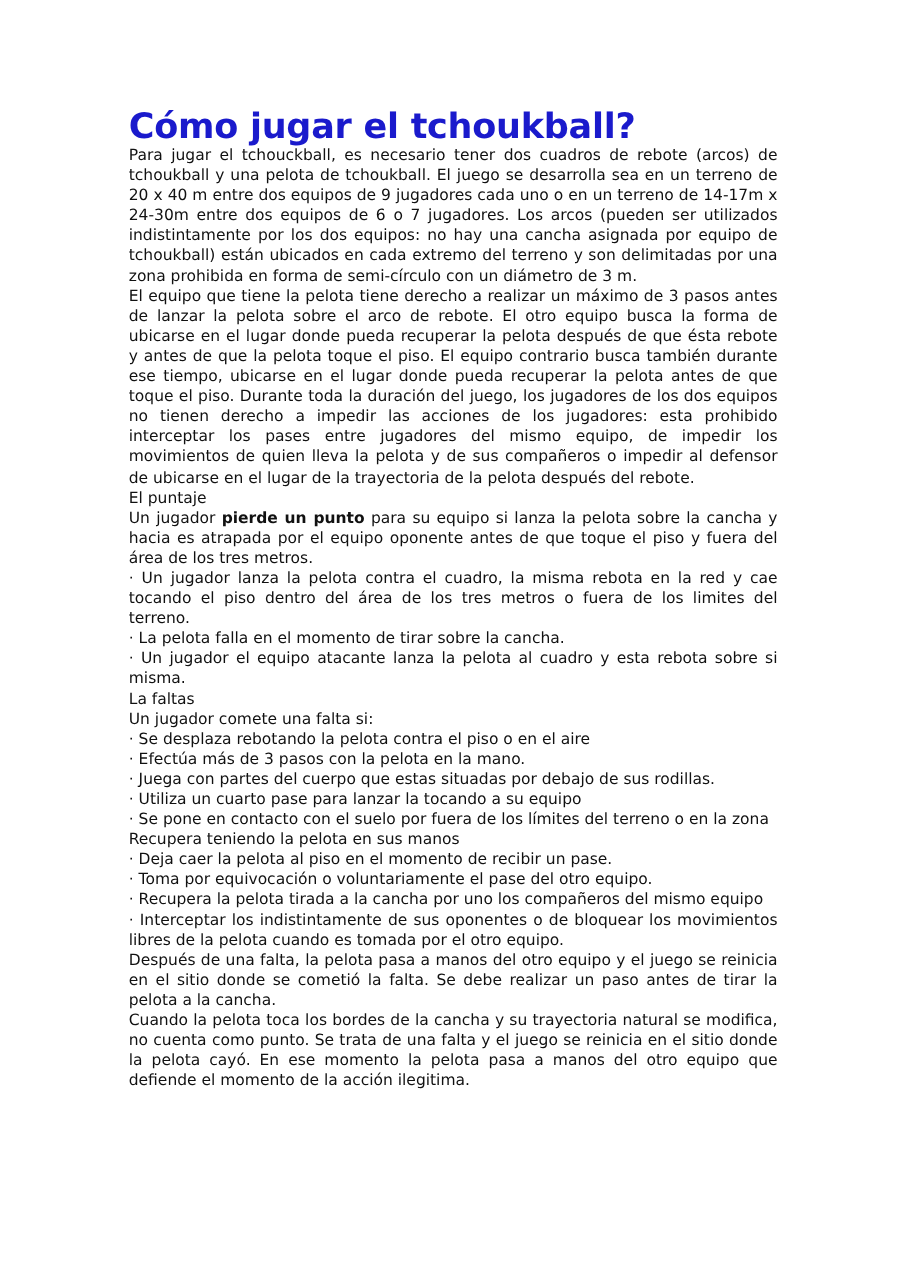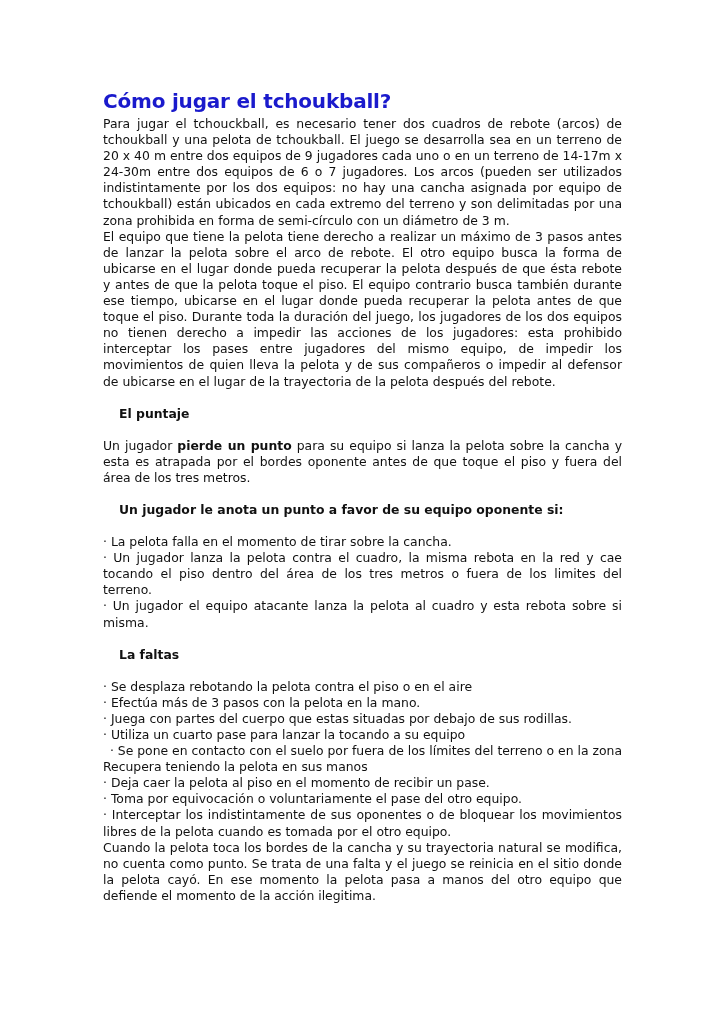--- a/index.html
+++ b/index.html
@@ -19,61 +19,63 @@
     top: 86px;
     width: 519px;
     font-family: "DejaVu Sans", sans-serif;
     font-size: 12.4px;
     line-height: 16.1px;
     color: #111111;
   }
   .title {
     font-family: "DejaVu Sans", sans-serif;
     font-weight: bold;
-    font-size: 20px;
+    font-size: 28px;
     line-height: 30px;
     color: #1a1acc;
     margin: 0;
     letter-spacing: -0.2px;
   }
   p {
     margin: 0;
     text-align: justify;
   }
   .heading {
-    font-weight: bold;
-    margin: 16px;
+    font-weight: normal;
+    margin: 0;
   }
   .bullet {
     margin: 0;
     text-align: justify;
   }
   b { font-weight: bold; }
 </style>
 </head>
 <body>
 
 <div class="page">
   <h1 class="title">Cómo jugar el tchoukball?</h1>
 
   <p>Para jugar el tchouckball, es necesario tener dos cuadros de rebote (arcos) de tchoukball y una pelota de tchoukball. El juego se desarrolla sea en un terreno de 20 x 40 m entre dos equipos de 9 jugadores cada uno o en un terreno de 14-17m x 24-30m entre dos equipos de 6 o 7 jugadores. Los arcos (pueden ser utilizados indistintamente por los dos equipos: no hay una cancha asignada por equipo de tchoukball) están ubicados en cada extremo del terreno y son delimitadas por una zona prohibida en forma de semi-círculo con un diámetro de 3 m.</p>
   <p>El equipo que tiene la pelota tiene derecho a realizar un máximo de 3 pasos antes de lanzar la pelota sobre el arco de rebote. El otro equipo busca la forma de ubicarse en el lugar donde pueda recuperar la pelota después de que ésta rebote y antes de que la pelota toque el piso. El equipo contrario busca también durante ese tiempo, ubicarse en el lugar donde pueda recuperar la pelota antes de que toque el piso. Durante toda la duración del juego, los jugadores de los dos equipos no tienen derecho a impedir las acciones de los jugadores: esta prohibido interceptar los pases entre jugadores del mismo equipo, de impedir los movimientos de quien lleva la pelota y de sus compañeros o impedir al defensor de ubicarse en el lugar de la trayectoria de la pelota después del rebote.</p>
 
   <div class="heading">El puntaje</div>
-  <p><span>Un jugador </span><b>pierde un punto</b><span> para su equipo si lanza la pelota sobre la cancha y esta es atrapada por el bordes oponente antes de que toque el piso y fuera del área de los tres metros.</span></p>
-  <div class="heading">Un jugador le anota un punto a favor de su equipo oponente si:</div>
+  <p><span>Un jugador </span><b>pierde un punto</b><span> para su equipo si lanza la pelota sobre la cancha y hacia es atrapada por el equipo oponente antes de que toque el piso y fuera del área de los tres metros.</span></p>
+  <p class="bullet">· Un jugador lanza la pelota contra el cuadro, la misma rebota en la red y cae tocando el piso dentro del área de los tres metros o fuera de los limites del terreno.</p>
   <p class="bullet">· La pelota falla en el momento de tirar sobre la cancha.</p>
-  <p class="bullet">· Un jugador lanza la pelota contra el cuadro, la misma rebota en la red y cae tocando el piso dentro del área de los tres metros o fuera de los limites del terreno.</p>
   <p class="bullet">· Un jugador el equipo atacante lanza la pelota al cuadro y esta rebota sobre si misma.</p>
 
   <div class="heading">La faltas</div>
+  <p>Un jugador comete una falta si:</p>
   <p class="bullet">· Se desplaza rebotando la pelota contra el piso o en el aire</p>
   <p class="bullet">· Efectúa más de 3 pasos con la pelota en la mano.</p>
   <p class="bullet">· Juega con partes del cuerpo que estas situadas por debajo de sus rodillas.</p>
   <p class="bullet">· Utiliza un cuarto pase para lanzar la tocando a su equipo</p>
-  <p class="bullet" style="text-align:right;">· Se pone en contacto con el suelo por fuera de los límites del terreno o en la zona</p>
+  <p class="bullet" style="text-align:left;">· Se pone en contacto con el suelo por fuera de los límites del terreno o en la zona</p>
   <p class="bullet">Recupera teniendo la pelota en sus manos</p>
   <p class="bullet">· Deja caer la pelota al piso en el momento de recibir un pase.</p>
   <p class="bullet">· Toma por equivocación o voluntariamente el pase del otro equipo.</p>
+  <p class="bullet">· Recupera la pelota tirada a la cancha por uno los compañeros del mismo equipo</p>
   <p class="bullet">· Interceptar los indistintamente de sus oponentes o de bloquear los movimientos libres de la pelota cuando es tomada por el otro equipo.</p>
 
+  <p>Después de una falta, la pelota pasa a manos del otro equipo y el juego se reinicia en el sitio donde se cometió la falta. Se debe realizar un paso antes de tirar la pelota a la cancha.</p>
   <p>Cuando la pelota toca los bordes de la cancha y su trayectoria natural se modifica, no cuenta como punto. Se trata de una falta y el juego se reinicia en el sitio donde la pelota cayó. En ese momento la pelota pasa a manos del otro equipo que defiende el momento de la acción ilegitima.</p>
 </div>
 
 </body></html>

